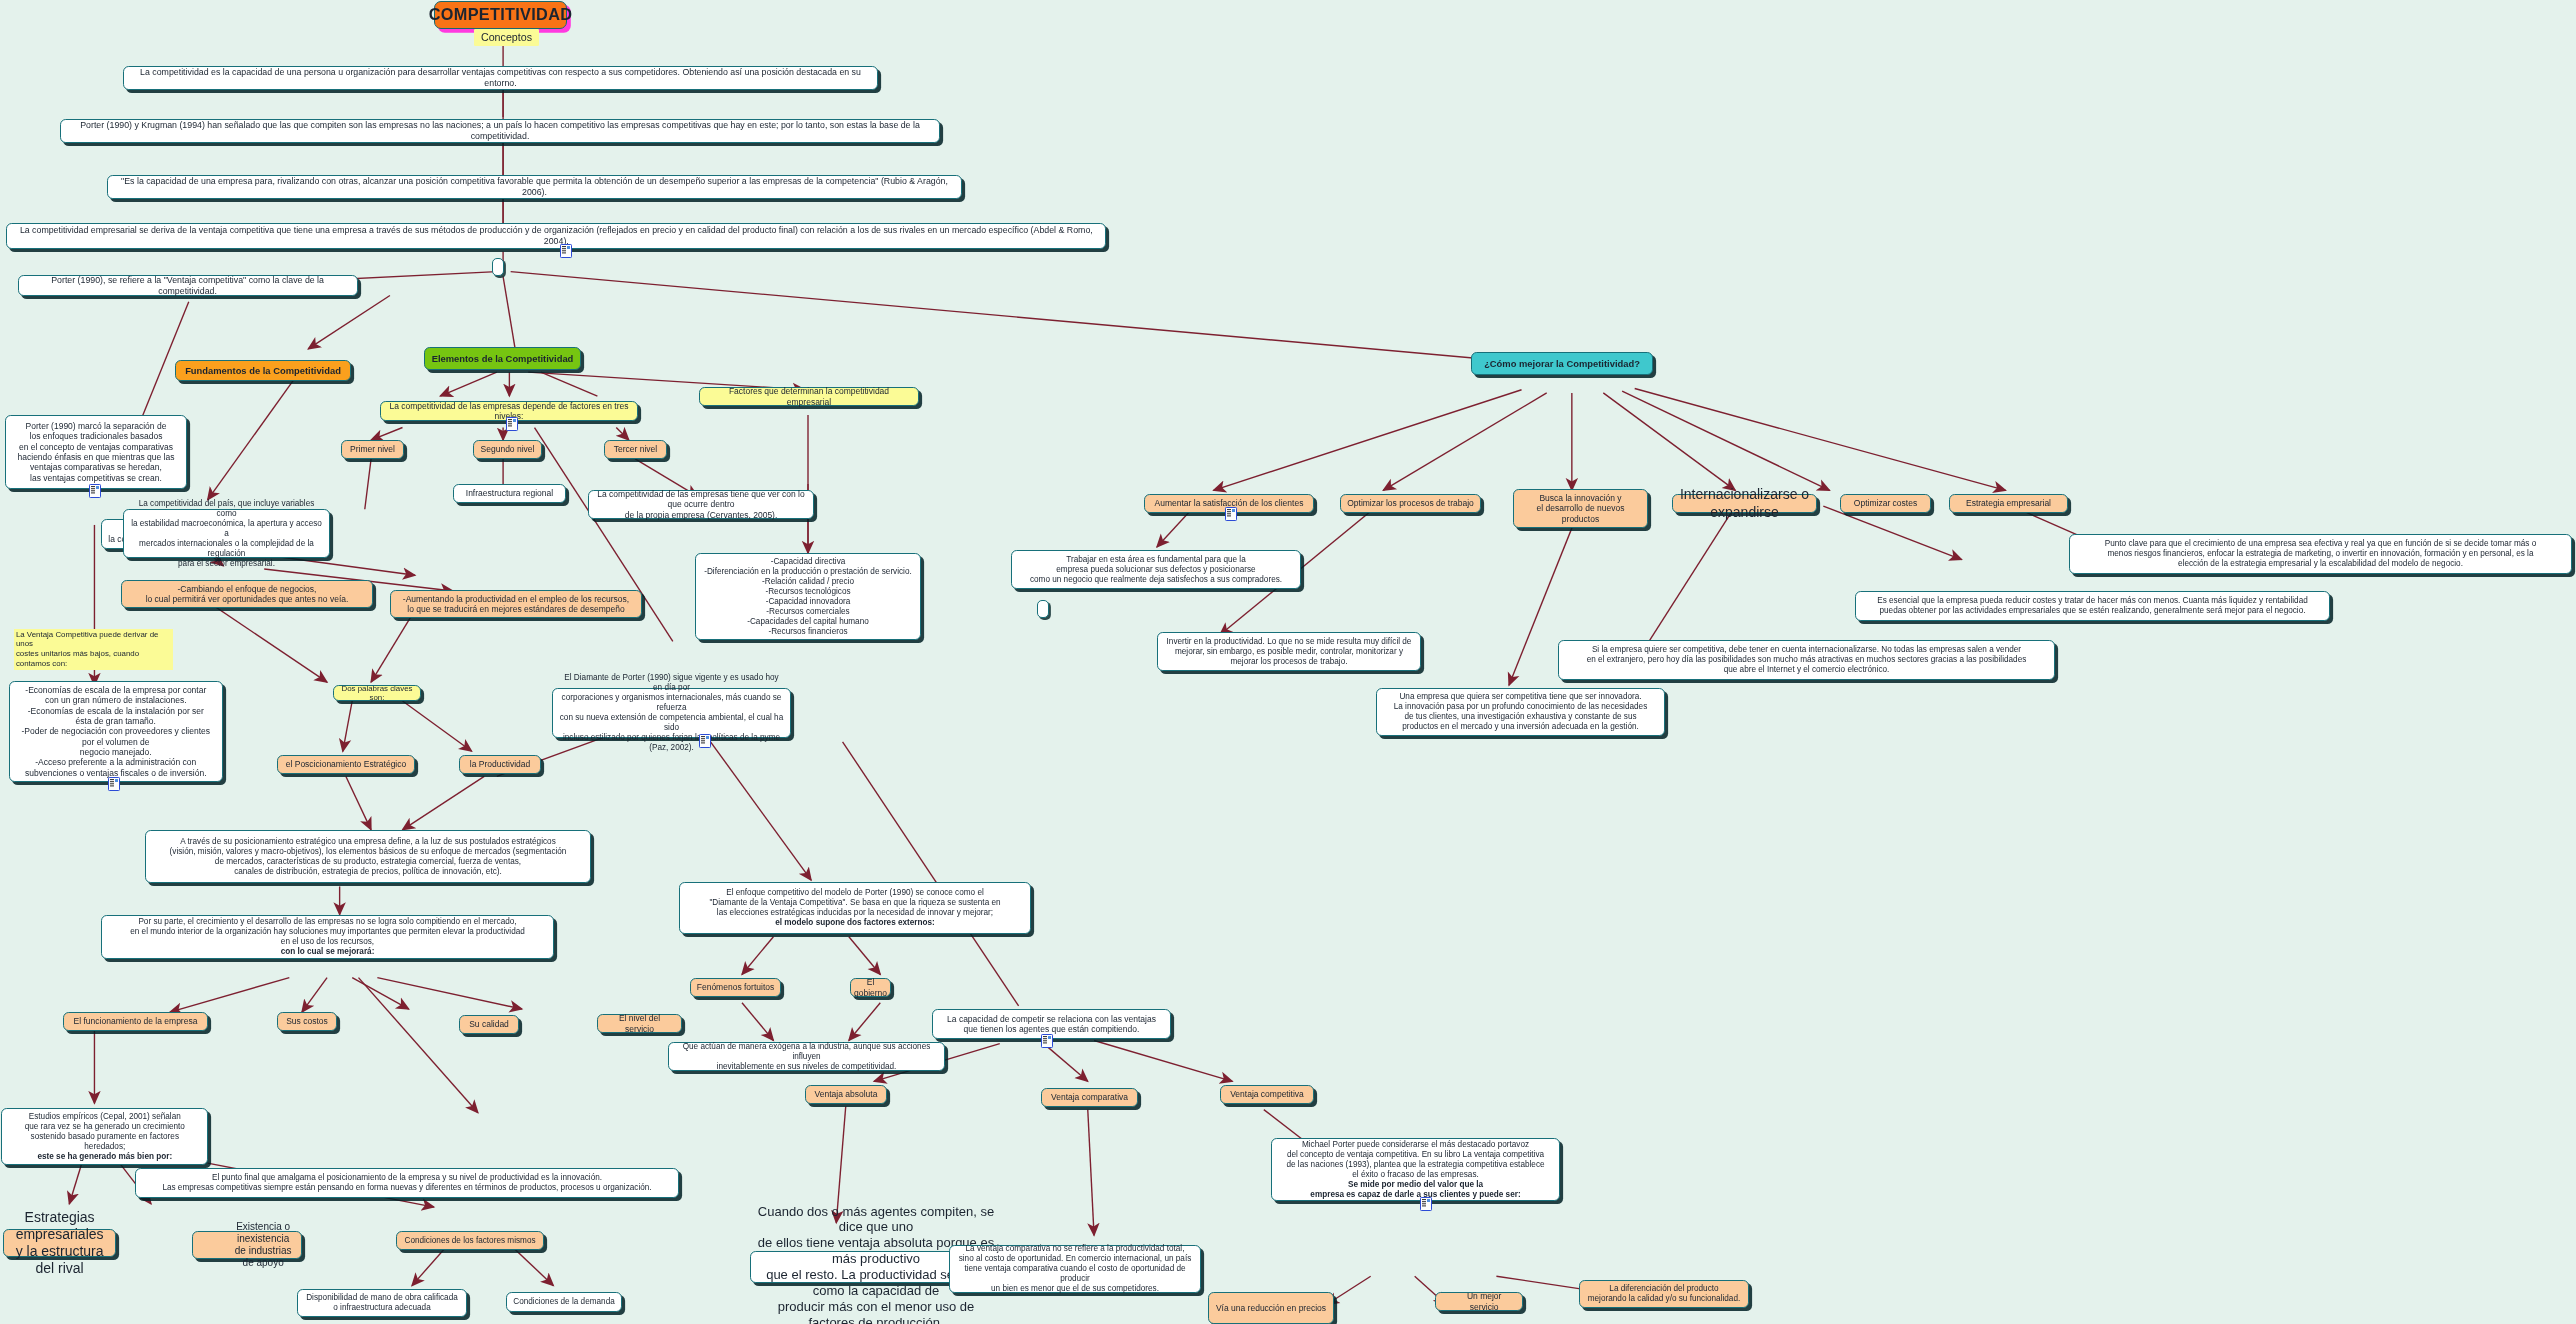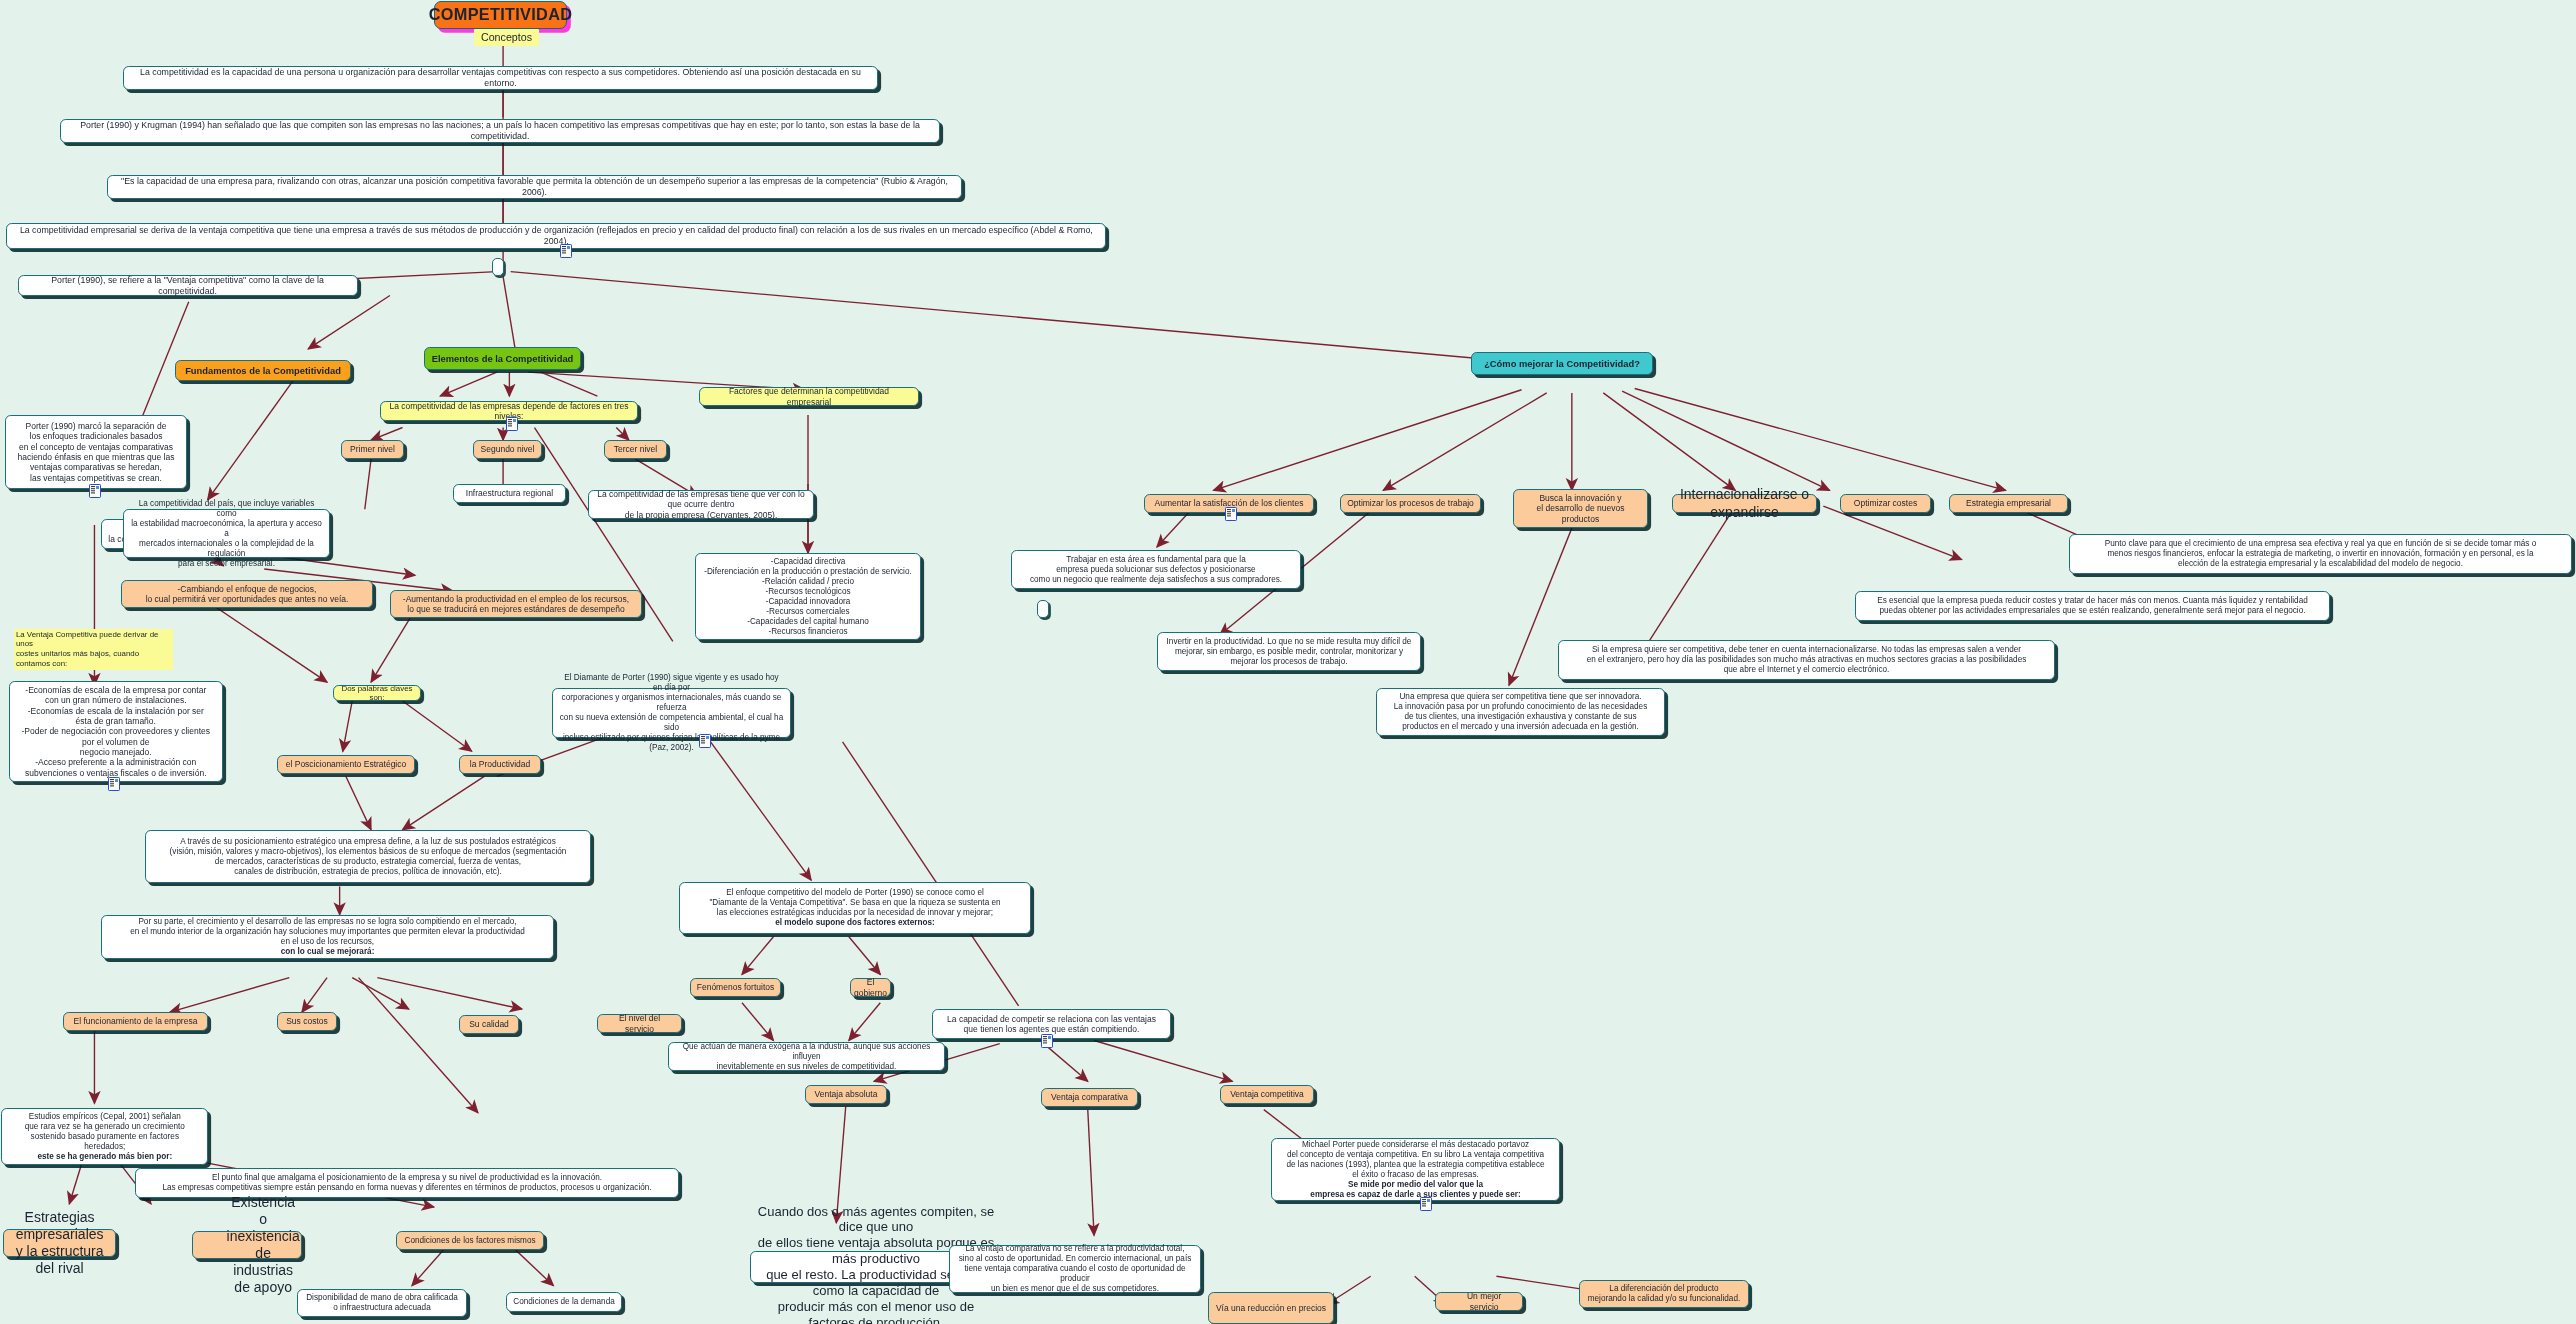--- a/index.html
+++ b/index.html
@@ -319,21 +319,21 @@
 <div class="node n-white" style="left:1.3px;top:1108px;width:207px;height:57px;font-size:8.2px;padding:3.8px;flex-direction:column;">
   <span style="display:block;">Estudios empíricos (Cepal, 2001) señalan
 que rara vez se ha generado un crecimiento
 sostenido basado puramente en factores
 heredados; </span>
   <span class="bold" style="display:block;">este se ha generado más bien por:</span>
 </div>
 
 <div class="node n-orange" style="left:3.1px;top:1229px;width:113px;height:28px;font-size:14px;">Estrategias empresariales
 y la estructura del rival</div>
-<div class="node n-orange" style="left:192px;top:1231px;width:110px;height:28px;font-size:14px;padding-left:38px;">Existencia o inexistencia
+<div class="node n-orange" style="left:192px;top:1231px;width:110px;height:28px;font-size:10px;padding-left:38px;">Existencia o inexistencia
 de industrias de apoyo</div>
 <div class="node n-orange" style="left:396px;top:1231px;width:148px;height:19px;font-size:8.2px;">Condiciones de los factores mismos</div>
 
 <div class="node n-white" style="left:297px;top:1289px;width:170px;height:28px;font-size:8.2px;">Disponibilidad de mano de obra calificada
 o infraestructura adecuada</div>
 <div class="node n-white" style="left:506px;top:1292px;width:116px;height:20px;font-size:8.2px;">Condiciones de la demanda</div>
 
 <div class="node n-white" style="left:932px;top:1009px;width:239px;height:30px;font-size:8.5px;">La capacidad de competir se relaciona con las ventajas
 que tienen los agentes que están compitiendo.</div>
 <div class="resicon" style="left:1041px;top:1034px;"></div>

